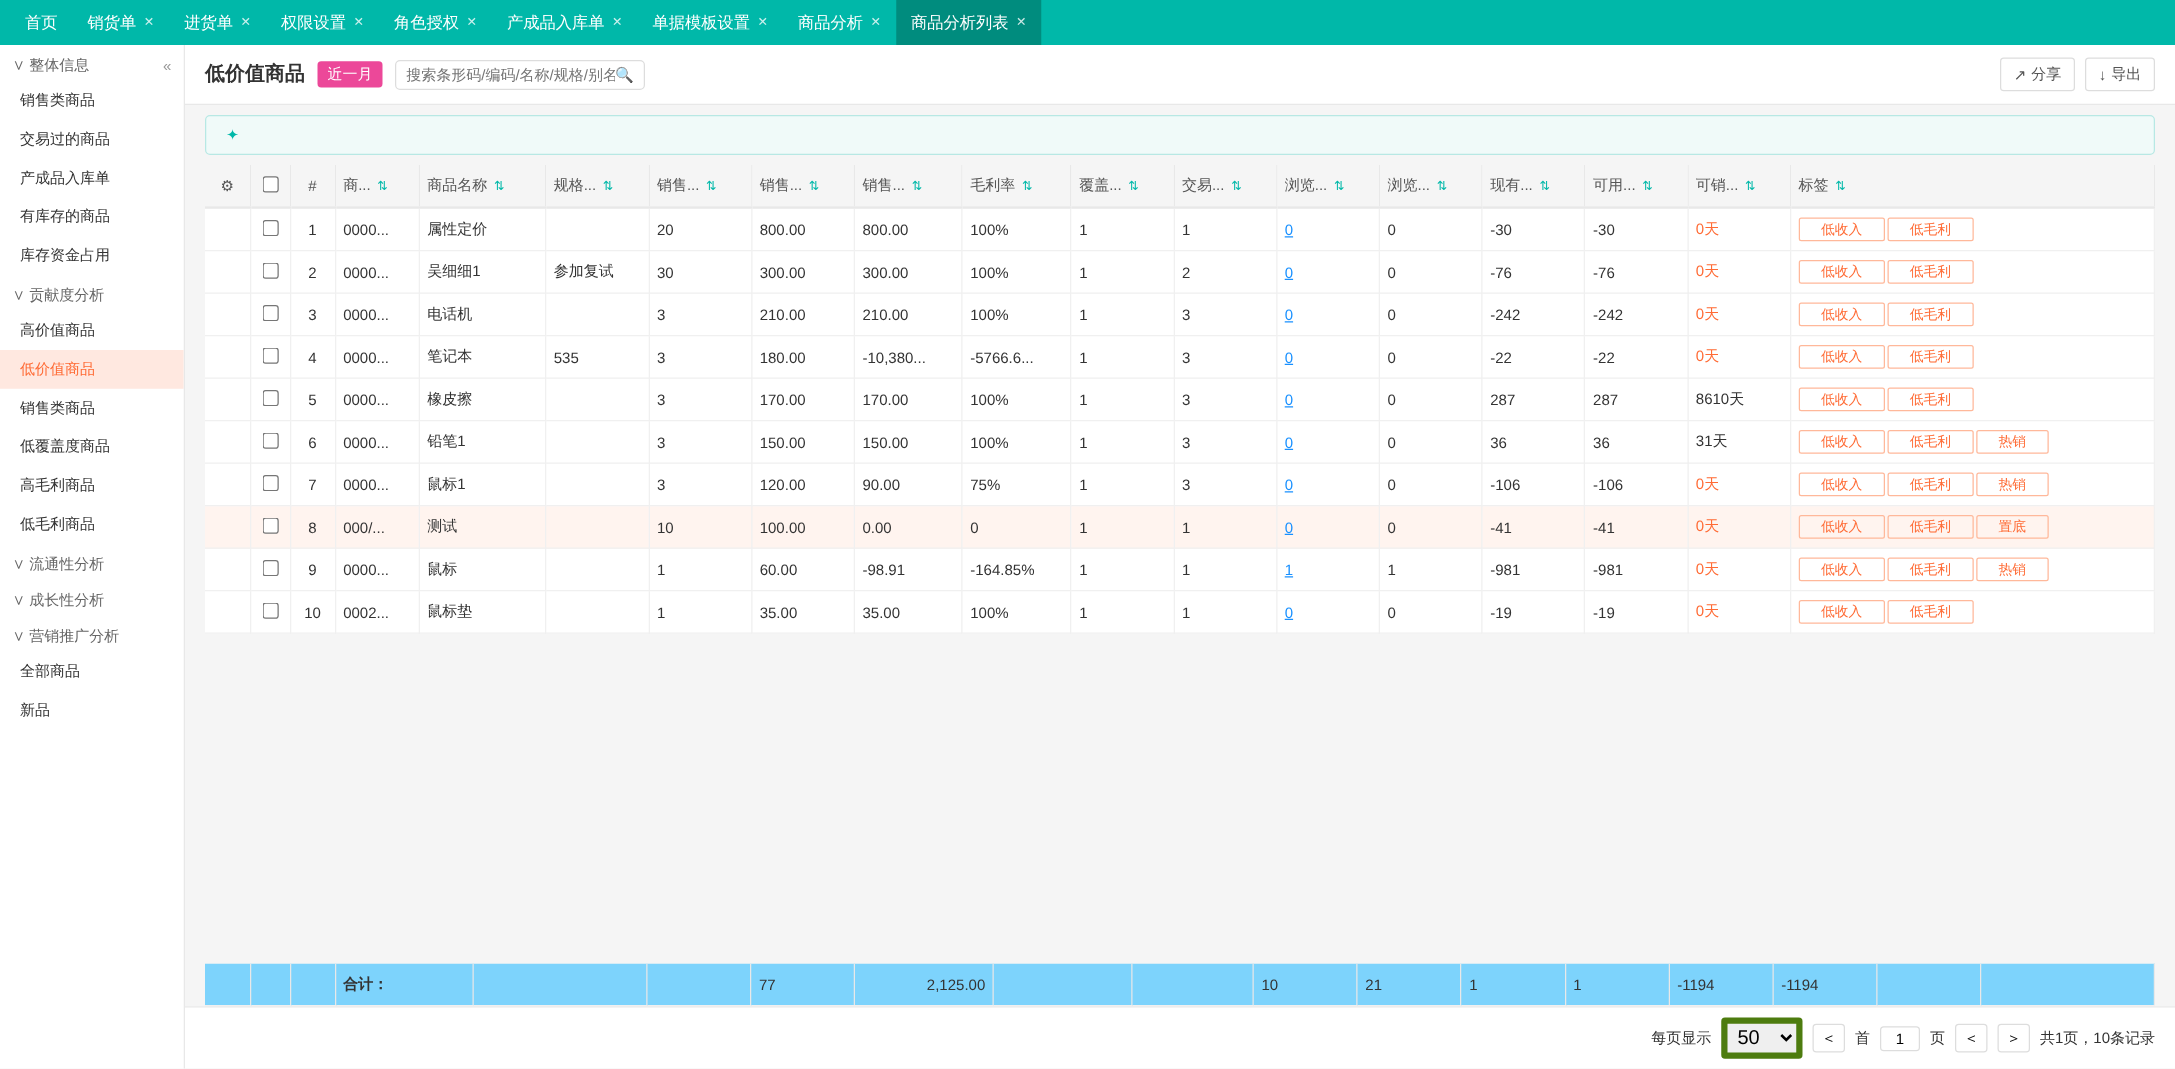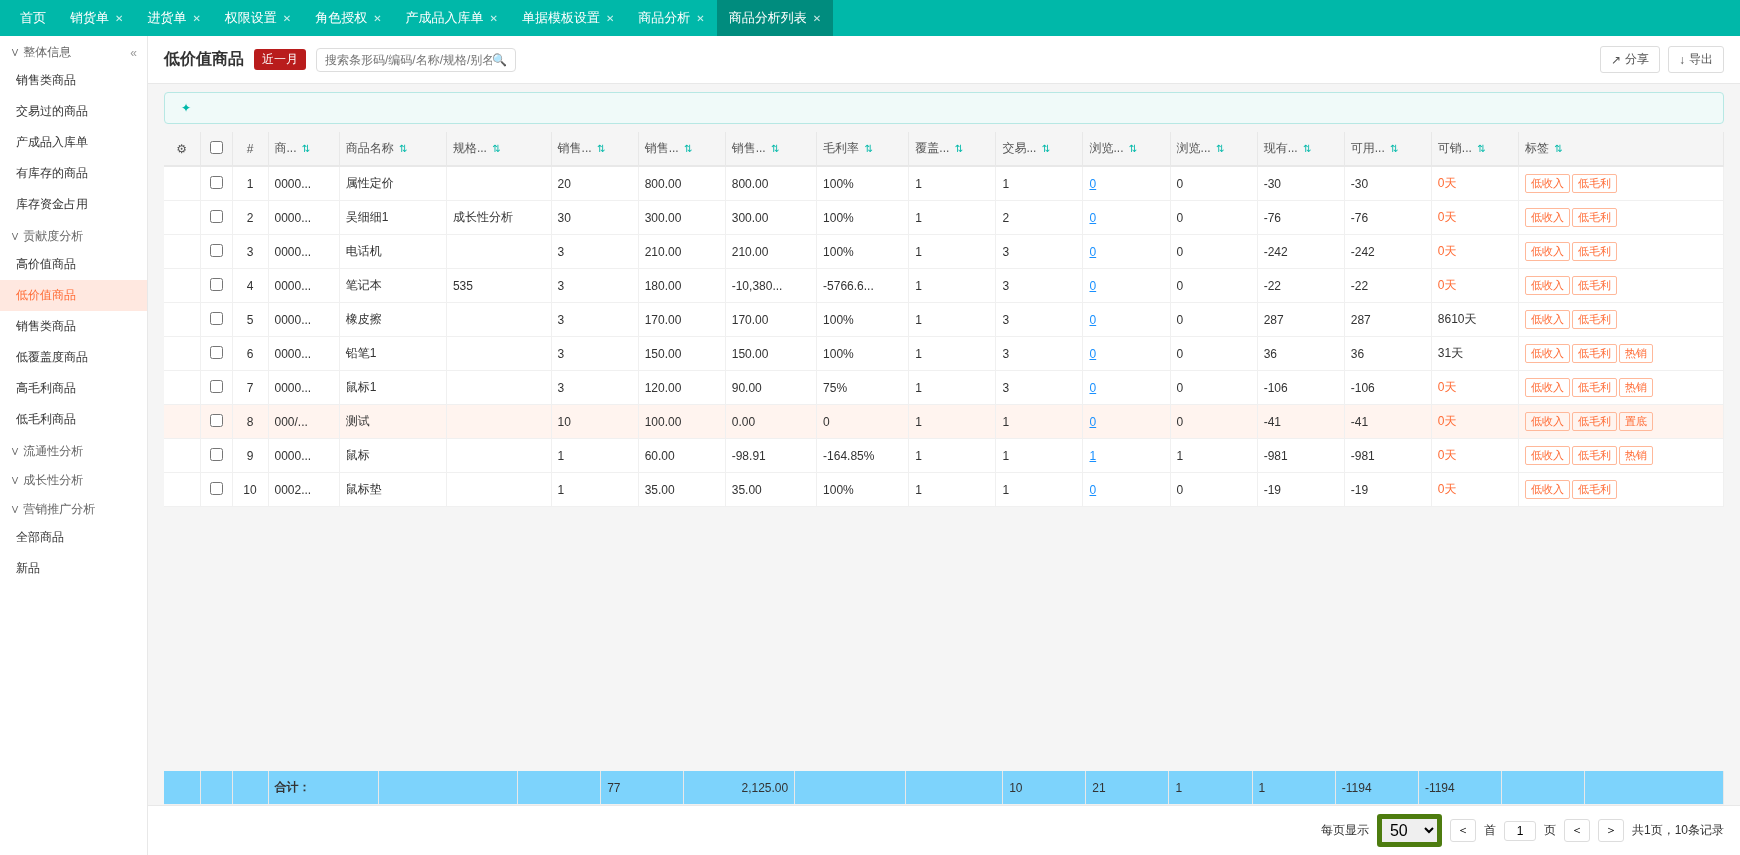--- a/index.html
+++ b/index.html
@@ -73,21 +73,21 @@
       display: flex;
       align-items: center;
       gap: 10px;
     }
     .page-title-text {
       font-size: 16px;
       font-weight: bold;
       color: #333;
     }
     .filter-tag {
-      background: #b91c1c;
+      background: #ec4899;
       color: white;
       padding: 2px 8px;
       border-radius: 3px;
       font-size: 12px;
       cursor: pointer;
     }
     .search-box {
       border: 1px solid #ddd;
       border-radius: 4px;
       padding: 4px 8px;
@@ -175,21 +175,21 @@
     td {
       padding: 7px 6px;
       border-bottom: 1px solid #f0f0f0;
       border-right: 1px solid #f0f0f0;
       color: #333;
     }
     tbody tr.highlight-row { background: #fff4ef; }
     
     .tag {
       display: inline-block;
-      padding: 1px 5px;
+      padding: 1px 17px;
       border-radius: 2px;
       font-size: 11px;
       margin-right: 2px;
     }
     
     .link-text { color: #1890ff; text-decoration: underline; cursor: pointer; }
     
     
     .pagination-bar {
       background: white;
@@ -383,21 +383,21 @@
     <td>-30</td>
     <td style="color:#ff6b35;">0天</td>
     <td><span class="tag" style="color:#ff6b35;border:1px solid #ffb89a;">低收入</span><span class="tag" style="color:#ff6b35;border:1px solid #ffb89a;">低毛利</span></td>
   </tr>
             <tr>
     <td style="text-align:center;"></td>
     <td style="text-align:center;"><input type="checkbox" style=""></td>
     <td style="text-align:center;">2</td>
     <td>0000...</td>
     <td>吴细细1</td>
-    <td>成长性分析</td>
+    <td>参加复试</td>
     <td>30</td>
     <td>300.00</td>
     <td>300.00</td>
     <td>100%</td>
     <td>1</td>
     <td>2</td>
     <td><span class="link-text">0</span></td>
     <td>0</td>
     <td>-76</td>
     <td>-76</td>

